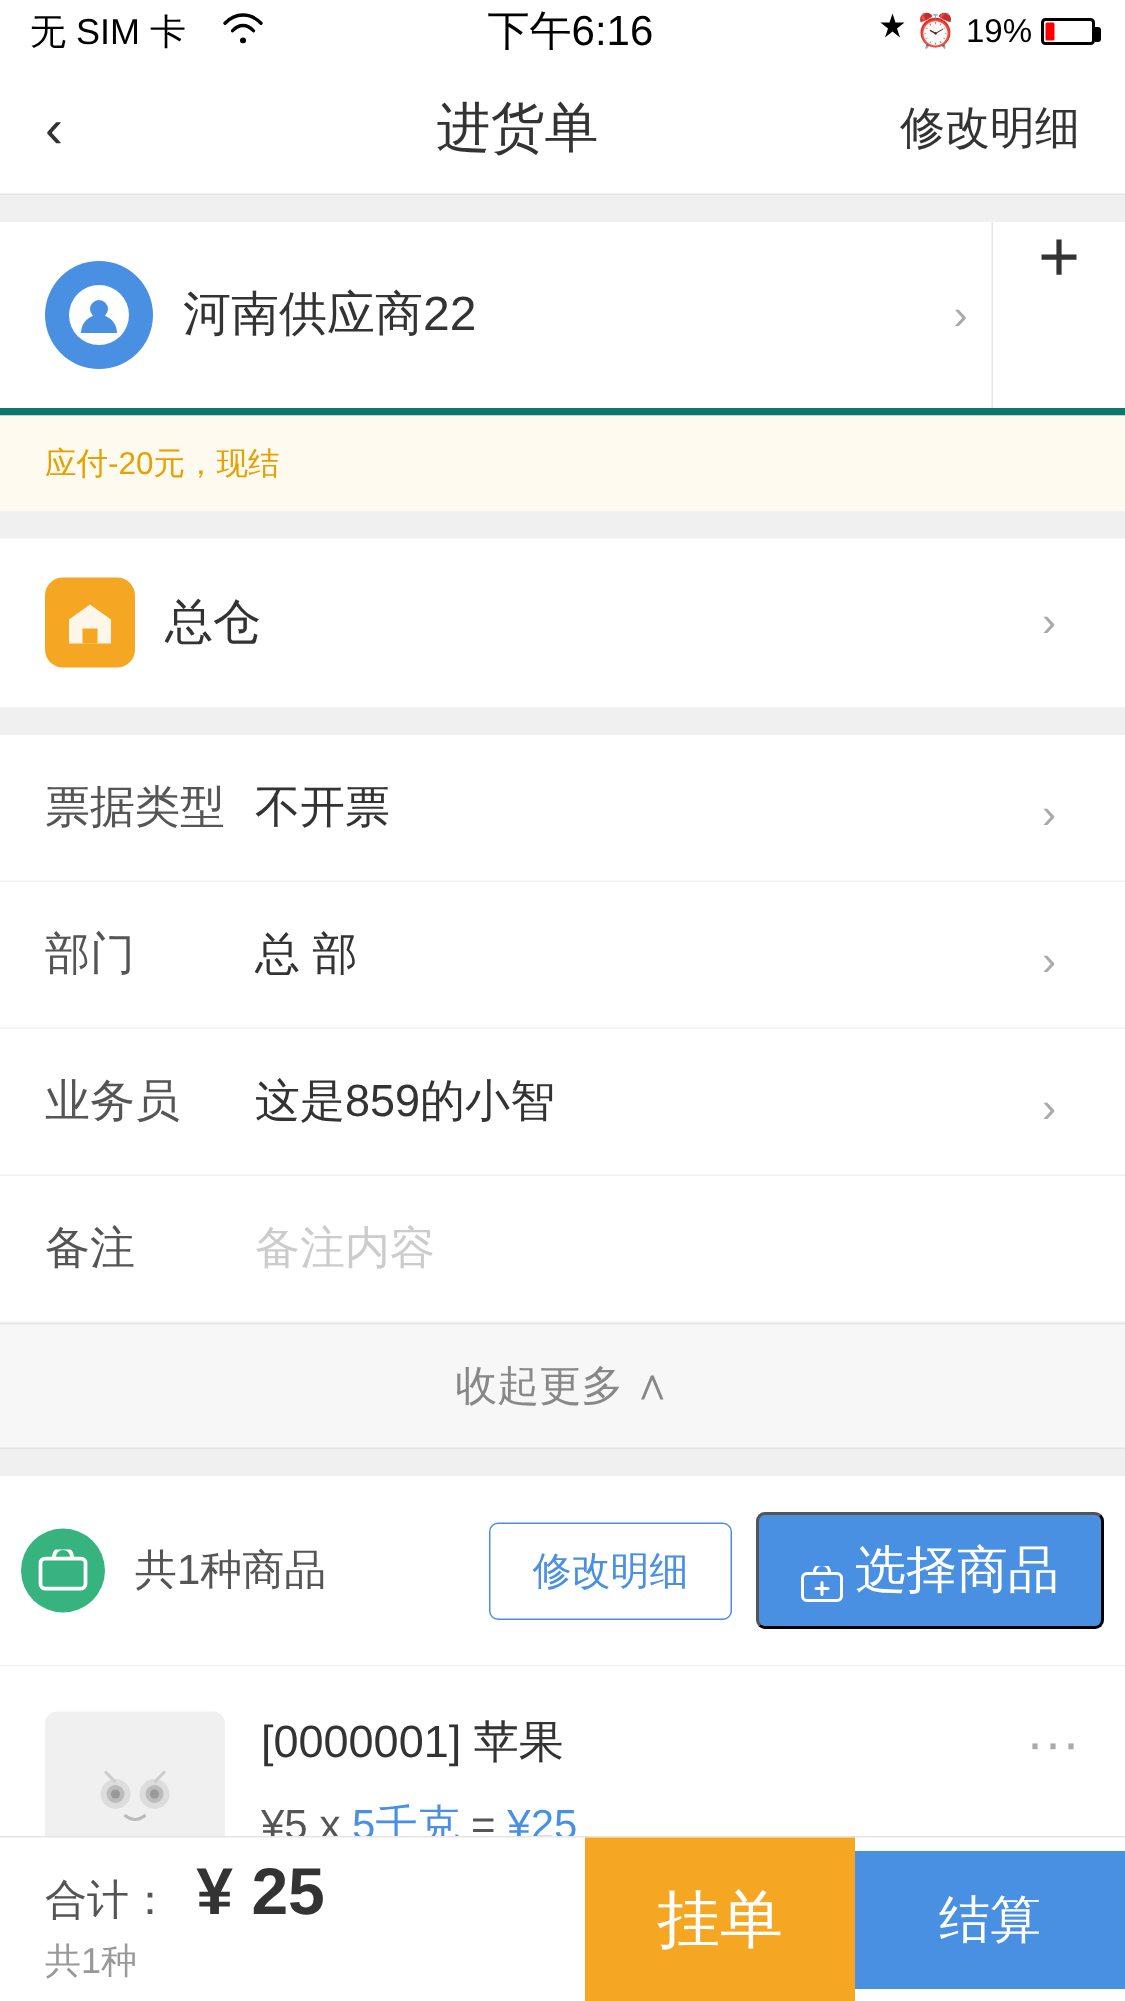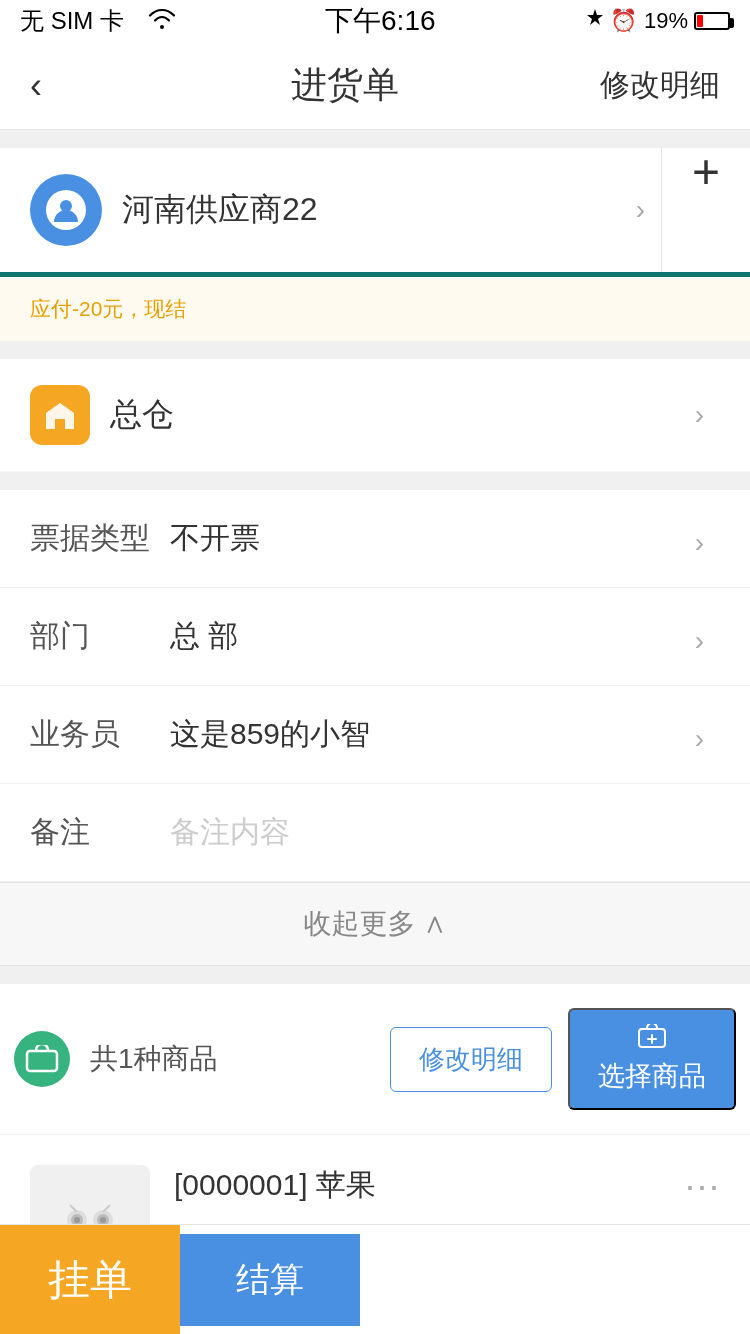--- a/index.html
+++ b/index.html
@@ -145,22 +145,22 @@
       display: flex; align-items: center; justify-content: center;
       margin-right: 20px; font-size: 28px; color: #fff;
     }
     .products-count { font-size: 28px; color: #555; flex: 1; }
     .btn-outline {
       border: 1.5px solid #4a90e2; color: #4a90e2; background: #fff;
       font-size: 26px; padding: 14px 28px; border-radius: 6px; margin-right: 16px; text-align: right;
     }
     .btn-blue {
       background: #4a90e2; color: #fff;
-      font-size: 27px; padding: 14px 28px; border-radius: 6px;
-      display: flex; align-items: center; gap: 8px; flex-direction: column;
+      font-size: 34px; padding: 14px 28px; border-radius: 6px;
+      display: flex; align-items: flex-end; gap: 8px;
     }
 
     
     .product-item {
       background: #fff;
       display: flex;
       align-items: flex-start;
       padding: 30px;
       border-bottom: 1px solid #f0f0f0;
     }
@@ -336,22 +336,35 @@
       <circle cx="48" cy="30" r="3" fill="#999"></circle>
       <path d="M28 44 Q35 50 42 44" stroke="#bbb" stroke-width="2" fill="none"></path>
       <path d="M15 15 L22 22 M55 15 L48 22" stroke="#ccc" stroke-width="2"></path>
     </svg>
   </div>
   <div class="product-info">
     <div class="product-name">
       <span>[0000001] </span>
       <span>苹果</span>
     </div>
+    <div class="product-price">
+      <span>¥5 x </span>
+      <span class="blue">5千克</span>
+      <span> = </span>
+      <span class="price-total">¥25</span>
+    </div>
   </div>
   <span class="product-more">···</span>
 </div>
 
 <div style="height: 110px;"></div>
 
 <div class="footer">
+  <div class="footer-total">
+    <div>
+      <span class="footer-total-label">合计：</span>
+      <span class="footer-total-amount">¥ 25</span>
+    </div>
+    <div class="footer-count">共1种</div>
+  </div>
   <div class="footer-btn-hold">挂单</div>
   <div class="footer-btn-settle">结算</div>
 </div>
 
 </body></html>

